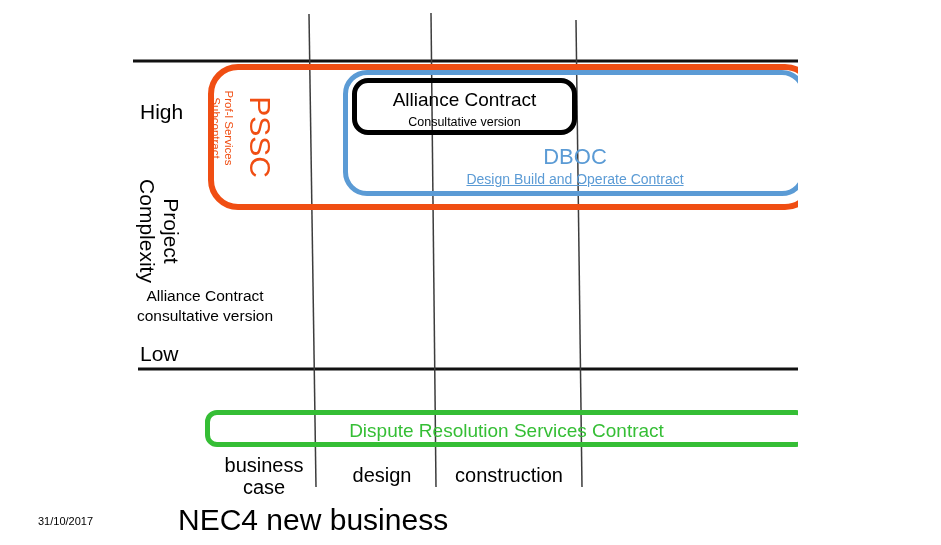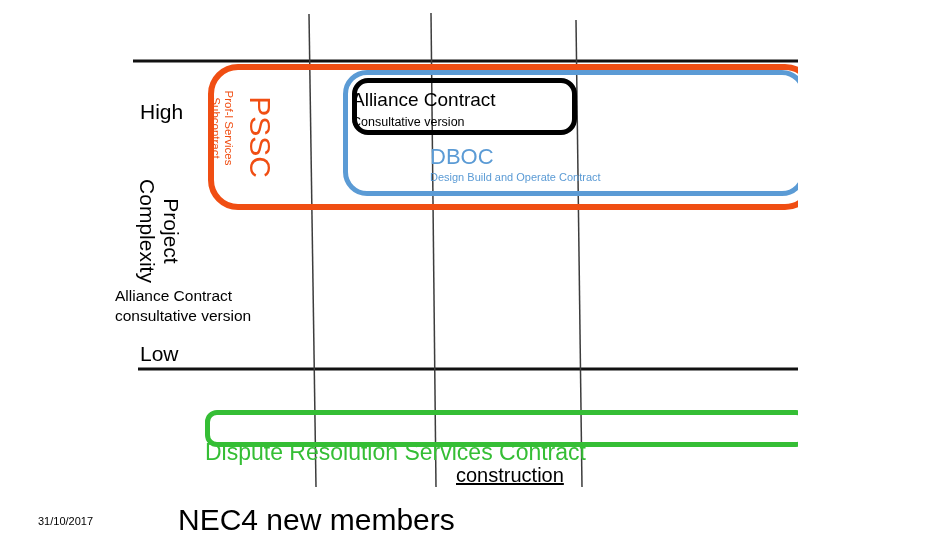--- a/index.html
+++ b/index.html
@@ -5,21 +5,21 @@
   html,body{margin:0;padding:0;background:#ffffff;}
   #slide{
     position:relative;
     width:798px;height:545px;
     background:#ffffff;
     overflow:hidden;
     font-family:"Liberation Sans","DejaVu Sans",sans-serif;
     color:#000;
   }
   .abs{position:absolute;}
-  .ctr{text-align:left;}
+  .ctr{text-align:center;}
   .nowrap{white-space:nowrap;}
   
   .rot{
     position:absolute;
     transform:translate(-50%,-50%) rotate(90deg);
     white-space:nowrap;
     text-align:center;
   }
   
   .box{position:absolute;box-sizing:border-box;background:transparent;}
@@ -31,22 +31,22 @@
   #lines-layer{position:absolute;left:0;top:0;width:941px;height:545px;}
 
   .t-high,.t-low{font-size:21px;}
   .t-proj{font-size:21px;line-height:24px;}
   .t-note{font-size:15.5px;line-height:20px;}
   .t-pssc-abbr{font-size:30px;color:var(--orange);}
   .t-pssc-detail{font-size:11.5px;line-height:12.5px;color:var(--orange);}
   .t-alliance-title{font-size:19px;}
   .t-alliance-sub{font-size:12.5px;}
   .t-dboc{font-size:22px;color:var(--blue);}
-  .t-dboc-sub{font-size:11px;color:var(--blue);}
-  .t-dispute{font-size:23px;color:var(--green);margin-top:19px;}
+  .t-dboc-sub{font-size:14px;color:var(--blue);text-decoration:underline;}
+  .t-dispute{font-size:19px;color:var(--green);}
   .t-phase{font-size:20px;line-height:22px;}
   .t-date,.t-page{font-size:11px;}
   .t-title{font-size:30px;}
 </style>
 </head>
 <body>
 
 <div id="slide" style="--orange: #F04E13; --blue: #5B9BD5; --green: #35BE35;">
 
   <svg id="lines-layer" viewBox="0 0 941 545" xmlns="http://www.w3.org/2000/svg">
@@ -83,18 +83,20 @@
   </div>
 
   <div class="abs ctr t-alliance-title" style="left:352px;top:89px;width:225px;">Alliance Contract</div>
   <div class="abs ctr t-alliance-sub" style="left:352px;top:115px;width:225px;">Consultative version</div>
 
   <div class="abs ctr t-dboc" style="left:430px;top:144px;width:290px;">DBOC</div>
   <div class="abs ctr t-dboc-sub" style="left:430px;top:171px;width:290px;">Design Build and Operate Contract</div>
 
   <div class="abs ctr t-dispute" style="left:205px;top:420px;width:603px;">Dispute Resolution Services Contract</div>
 
-  <div class="abs ctr t-phase" style="left:456px;top:464px;width:150px;text-decoration:underline;">construction</div>
+  <div class="abs ctr t-phase" style="left:214px;top:454px;width:100px;">business case</div>
+  <div class="abs ctr t-phase" style="left:332px;top:464px;width:100px;">design</div>
+  <div class="abs ctr t-phase" style="left:434px;top:464px;width:150px;">construction</div>
 
   <div class="abs t-date" style="left:38px;top:515px;">31/10/2017</div>
-  <div class="abs t-title nowrap" style="left:178px;top:503px;">NEC4 new members</div>
+  <div class="abs t-title nowrap" style="left:178px;top:503px;">NEC4 new business</div>
   <div class="abs t-page" style="left:890px;top:513px;">2</div>
 </div>
 
 </body></html>

